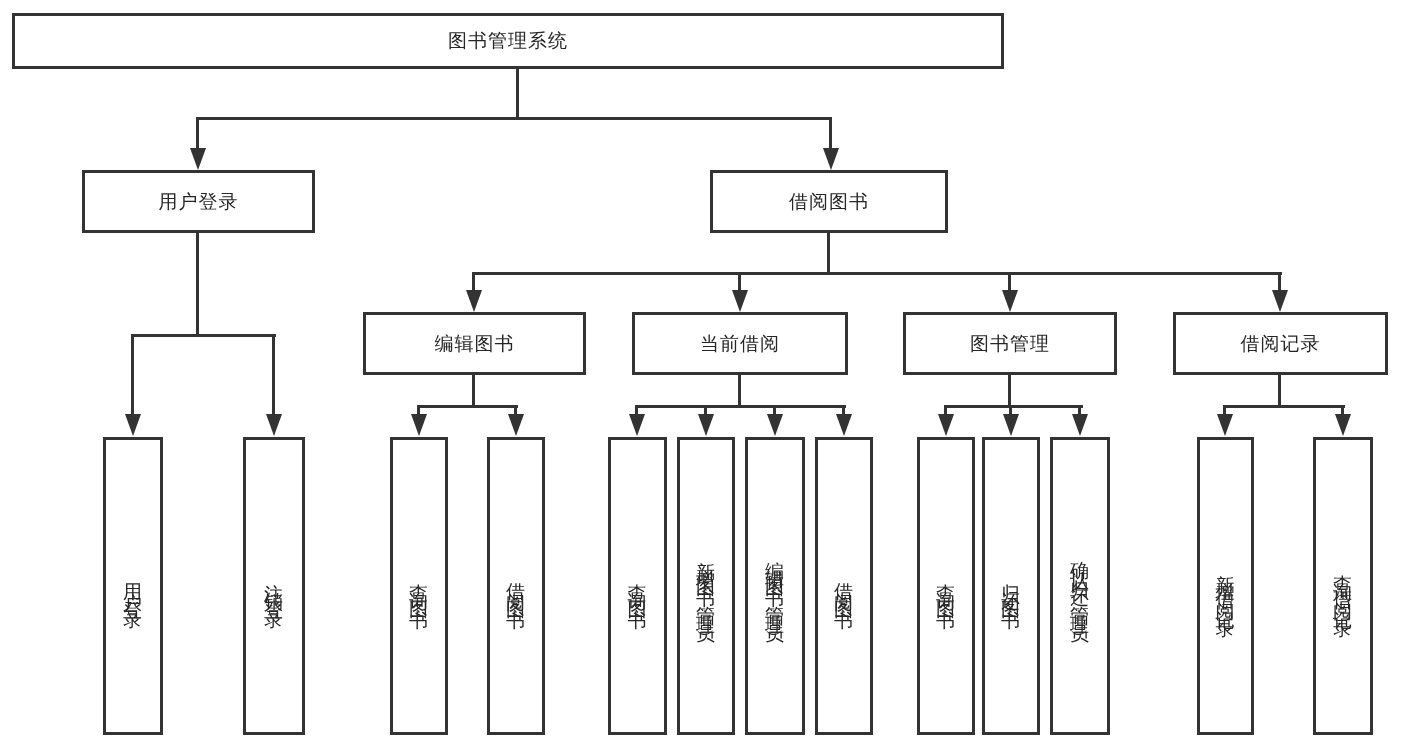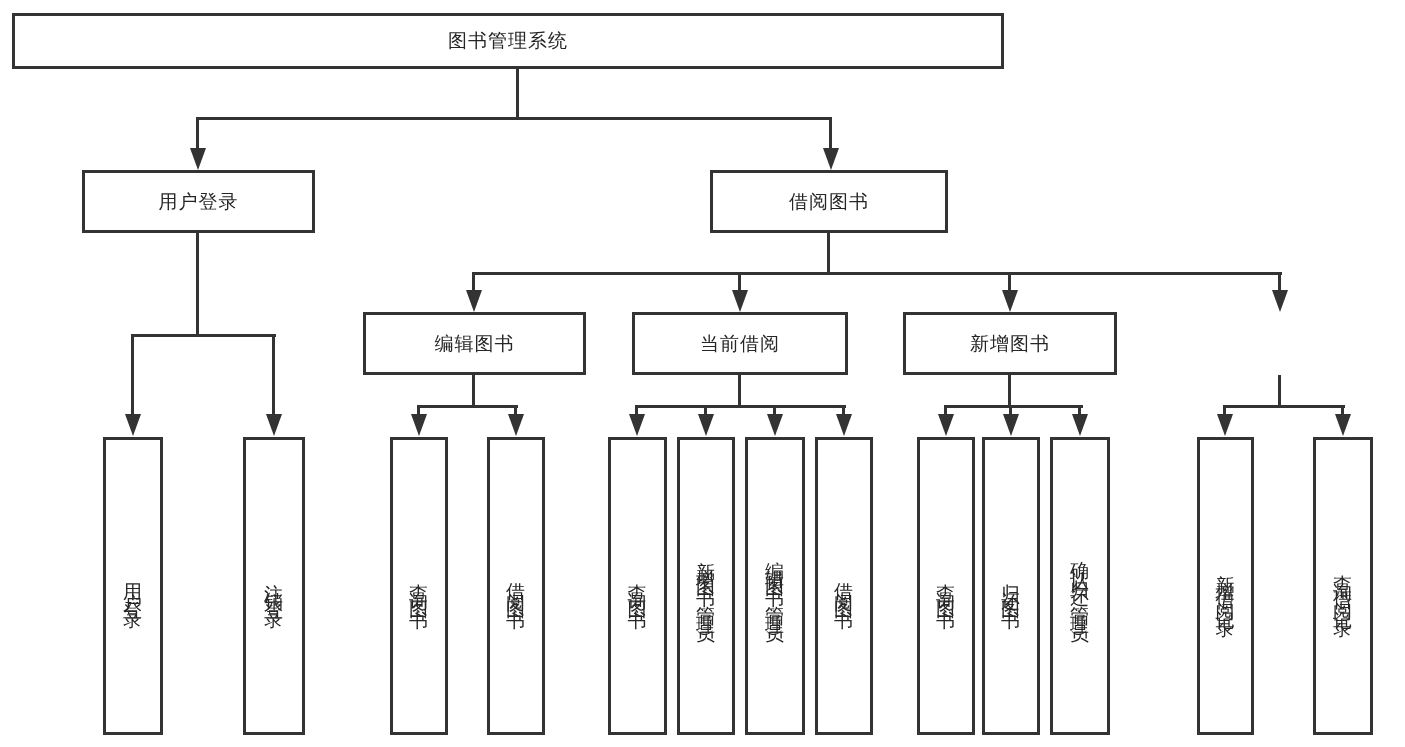--- a/index.html
+++ b/index.html
@@ -70,21 +70,24 @@
   <div class="lv" style="left:1278px;top:272px;height:20px"></div>
   <div class="ah" style="left:1272px;top:290px"></div>
 
   <div class="hbox" style="left:363px;top:312px;width:223px;height:63px">
     <span class="lbl">编辑图书</span>
   </div>
   <div class="hbox" style="left:632px;top:312px;width:216px;height:63px">
     <span class="lbl">当前借阅</span>
   </div>
   <div class="hbox" style="left:903px;top:312px;width:214px;height:63px">
-    <span class="lbl">新增图书</span>
+    <span class="lbl">图书管理</span>
+  </div>
+  <div class="hbox" style="left:1173px;top:312px;width:215px;height:63px">
+    <span class="lbl">借阅记录</span>
   </div>
 
   <div class="lv" style="left:472px;top:375px;height:32px"></div>
   <div class="lh" style="left:417px;top:405px;width:101px"></div>
   <div class="lv" style="left:417px;top:405px;height:12px"></div>
   <div class="ah" style="left:411px;top:414px"></div>
   <div class="lv" style="left:514px;top:405px;height:12px"></div>
   <div class="ah" style="left:508px;top:414px"></div>
 
   <div class="lv" style="left:738px;top:375px;height:32px"></div>

